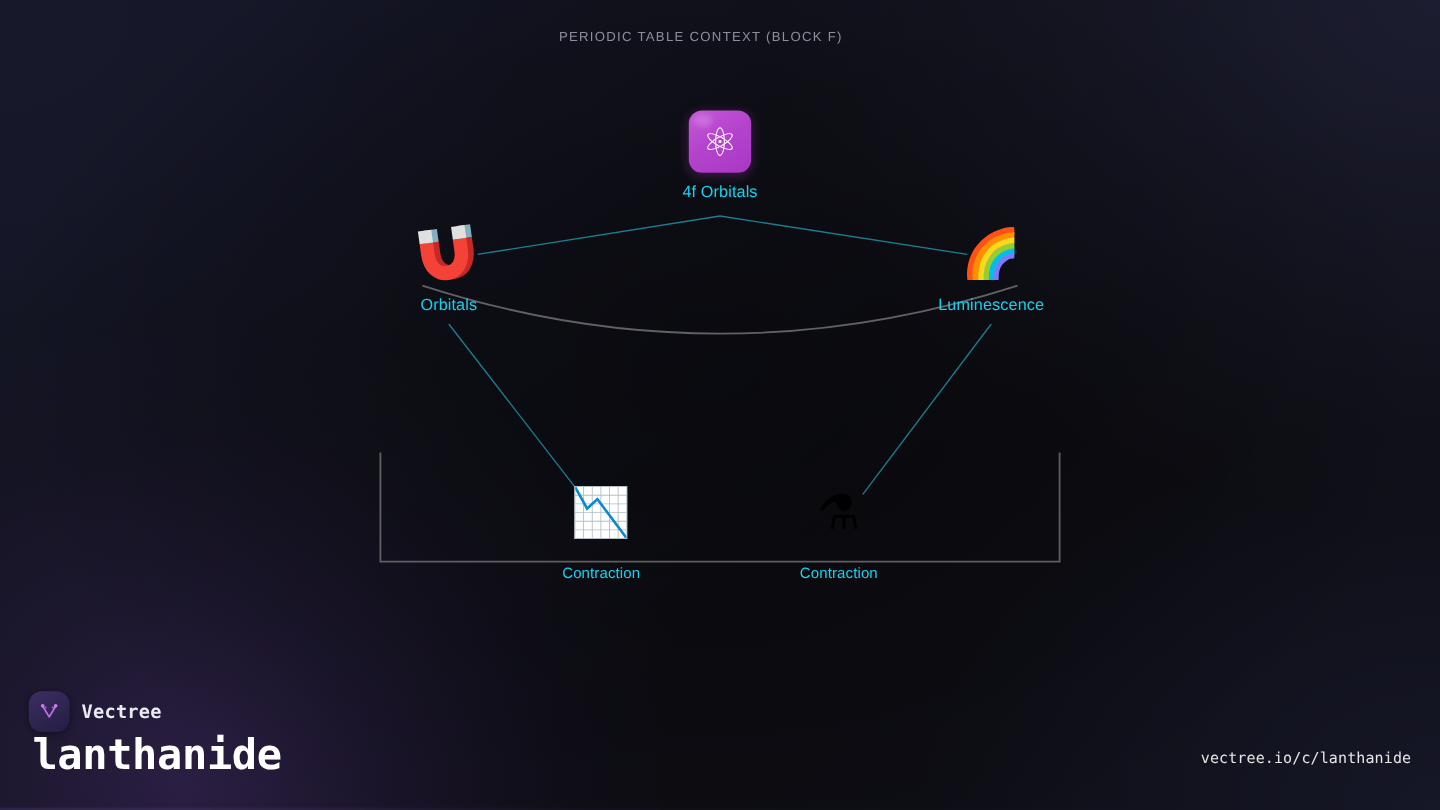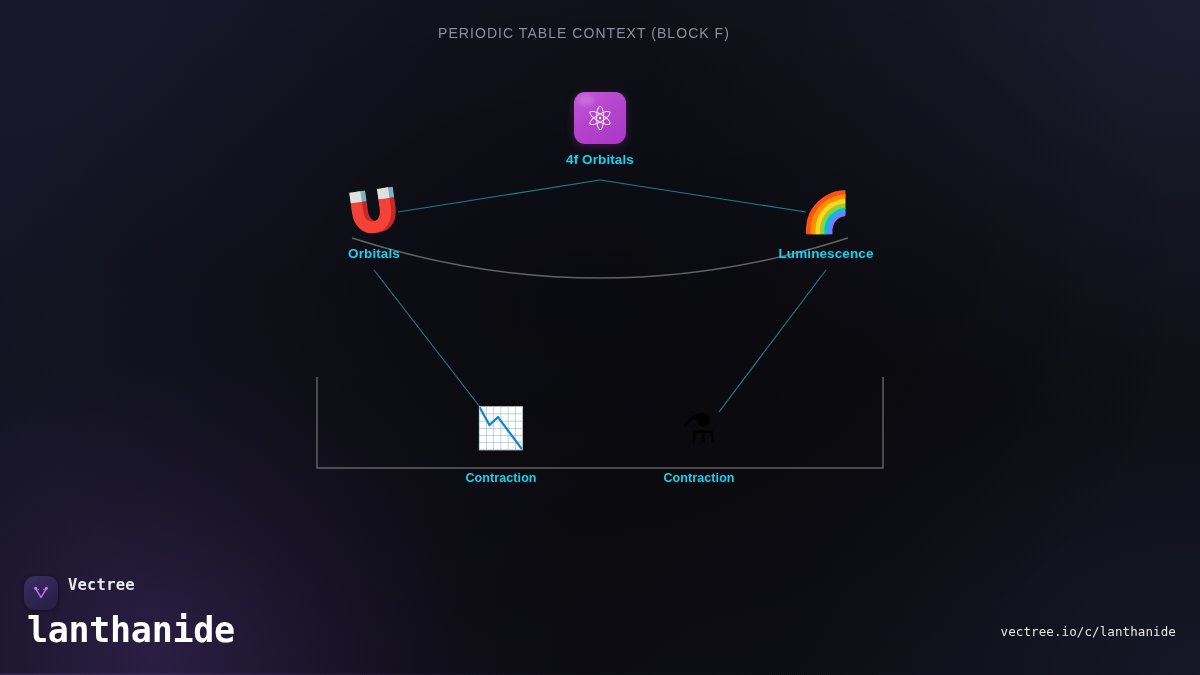--- a/index.html
+++ b/index.html
@@ -48,21 +48,21 @@
     pointer-events: none;
   }
 
   
   #context-header {
     position: absolute;
     top: 25px;
     left: 0;
     width: 1168px;
     text-align: center;
-    font-size: 14px;
+    font-size: 11px;
     letter-spacing: 1.05px;
     color: #8c8e9e;
     font-weight: 400;
   }
 
   
   #graph-svg {
     position: absolute;
     inset: 0;
     width: 1200px;
@@ -100,41 +100,42 @@
     position: absolute;
     top: 3px; left: 4px;
     width: 16px; height: 11px;
     border-radius: 50%;
     background: rgba(255,255,255,0.17);
     filter: blur(2px);
   }
   .node-label {
     margin-top: 8px;
     font-size: 13.5px;
-    font-weight: 700;
+    font-weight: 400;
     color: #16d2f0;
     letter-spacing: 0.1px;
     white-space: nowrap;
   }
   .node-label.sub { font-size: 12.5px; margin-top: 17px; }
 
   #node-core      { left: 600px; top: 92px; }
   #node-magnets   { left: 374px; top: 186px; }
   #node-lumin     { left: 826px; top: 186px; }
   #node-contract  { left: 501px; top: 402px; }
   #node-refine    { left: 699px; top: 402px; }
 
   .magnet-glyph { transform: rotate(-98deg); }
 
   
   #brand-row {
     position: absolute;
     left: 24px;
     top: 576px;
     display: flex;
+    align-items: center;
     gap: 10px;
   }
   #brand-logo {
     width: 34px;
     height: 34px;
     border-radius: 11px;
     background: linear-gradient(150deg, #3b2f63 0%, #2e2550 55%, #241d42 100%);
     display: flex;
     align-items: center;
     justify-content: center;

